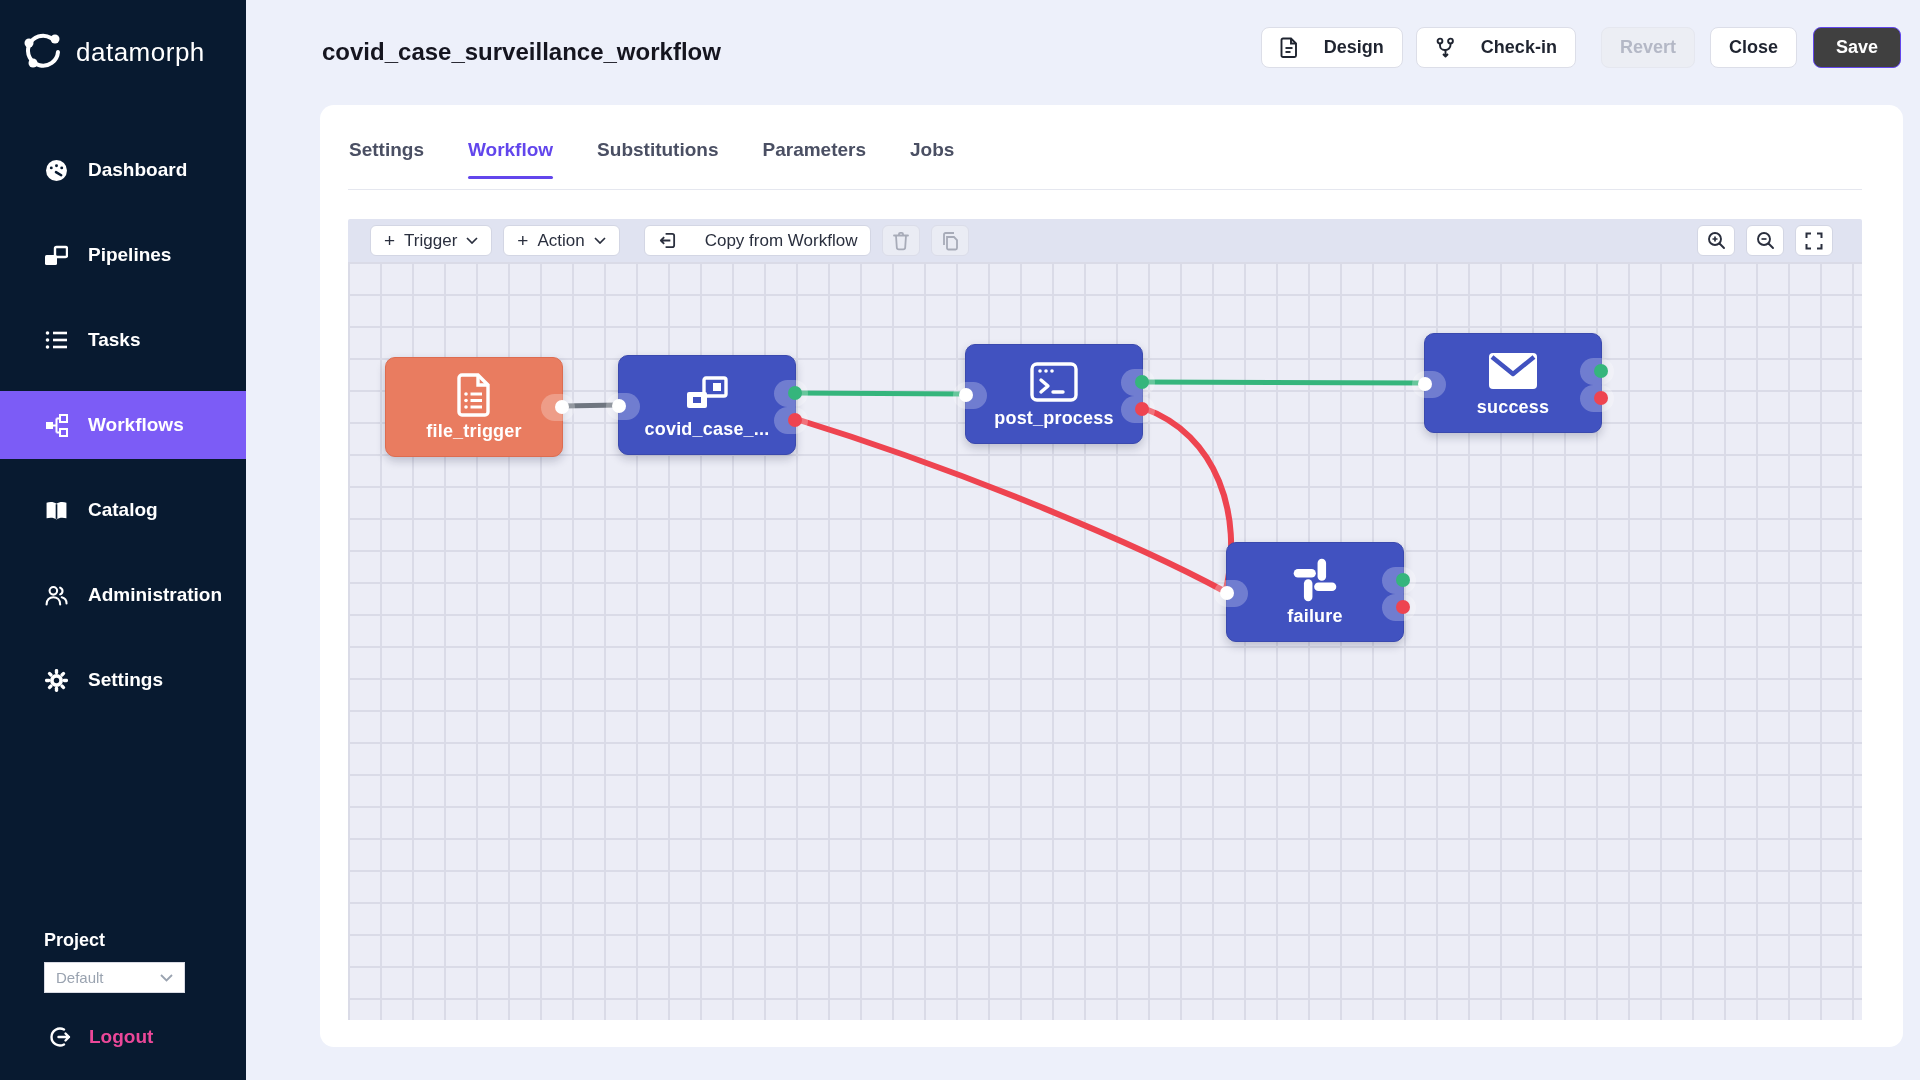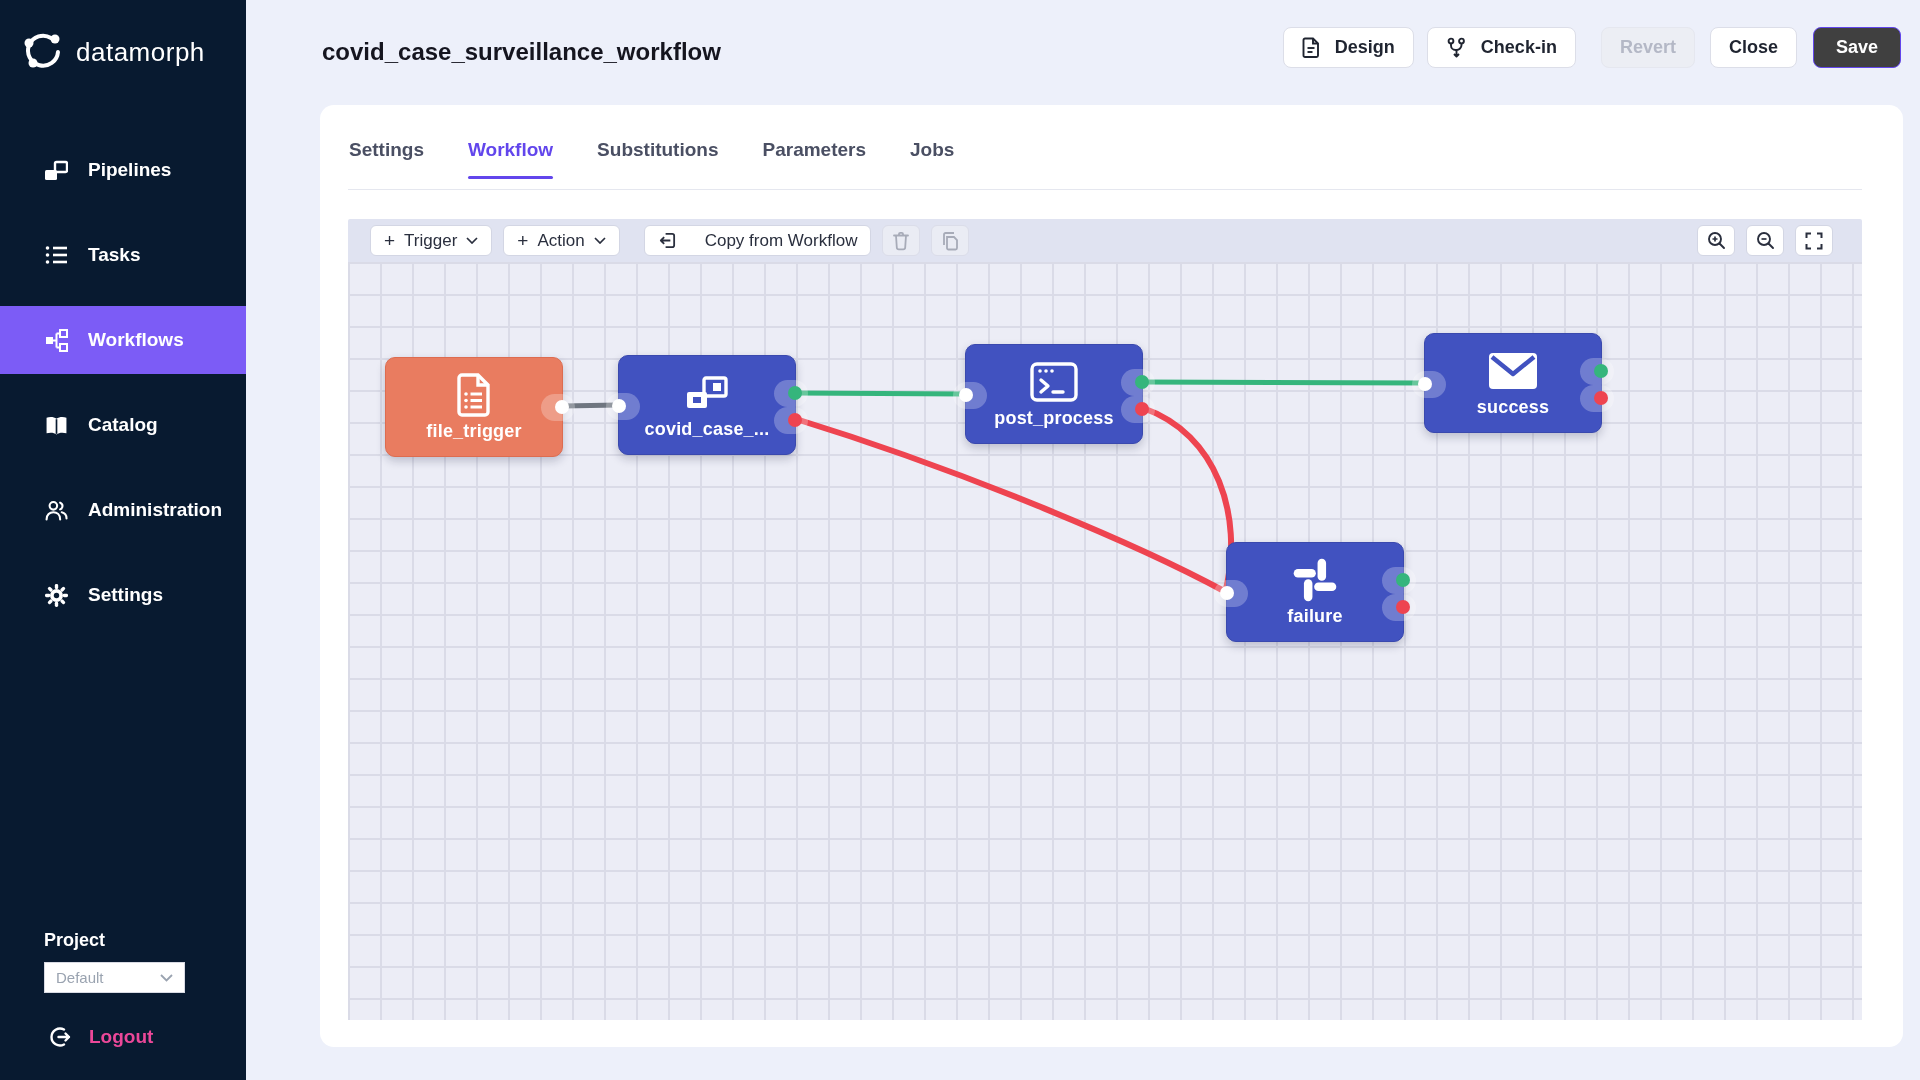--- a/index.html
+++ b/index.html
@@ -20,21 +20,21 @@
   .nav-item.active { background:#7c5cf6; }
   .nav-icon { width:24px; display:flex; justify-content:center; }
   .project-block { position:absolute; left:44px; top:930px; color:#fff; }
   .project-label { font-size:18px; font-weight:700; }
   .project-select { margin-top:11px; width:141px; height:31px; background:#fff; border:1px solid #d8dae3; border-radius:0; display:flex; align-items:center; justify-content:space-between; padding:0 11px; color:#9aa3b0; font-size:15px; cursor:pointer; }
   .logout { position:absolute; left:50px; top:1026px; display:flex; align-items:center; gap:17px; color:#ec4899; font-size:19px; font-weight:700; cursor:pointer; }
   
   .main { position:absolute; left:246px; top:0; width:1674px; height:1080px;margin-left:40px; }
   .page-title { position:absolute; left:36px; top:38px; font-size:24px; font-weight:700; color:#15151f; }
   .header-actions { position:absolute; top:27px; right:59px; display:flex; align-items:center; }
-  .btn { display:flex; align-items:center; gap:15px; padding:0 18px; height:41px; background:#fff; border:1px solid #dcdee8; border-radius:8px; font-size:18px; font-weight:600; color:#1f2430; cursor:pointer; }
+  .btn { display:flex; align-items:center; gap:26px; padding:0 18px; height:41px; background:#fff; border:1px solid #dcdee8; border-radius:8px; font-size:18px; font-weight:600; color:#1f2430; cursor:pointer; }
   .btn + .btn { margin-left:13px; }
   .btn.revert { margin-left:25px; background:#eceef4; color:#b4b8c6; border-color:#e5e7ef; cursor:default; }
   .btn.close { margin-left:15px; }
   .btn.primary { margin-left:16px; background:#404040; border-color:#6246ec; color:#fff; padding:0 22px; }
   
   .card { position:absolute; left:34px; top:105px; width:1583px; height:942px; background:#fff; border-radius:14px; }
   .tabs { position:absolute; left:29px; top:34px; display:flex; gap:44px; }
   .tab { font-size:19px; color:#4a4f63; font-weight:600; padding-bottom:17px; position:relative; cursor:pointer; }
   .tab.active { color:#6246ec; font-weight:700; }
   .tab.active::after { content:""; position:absolute; left:0; right:0; bottom:-1px; height:3px; background:#6246ec; border-radius:2px; }
@@ -98,20 +98,32 @@
         <circle cx="13" cy="33" r="4.5" fill="#fff"></circle>
         <circle cx="35" cy="9" r="4.5" fill="#fff"></circle>
       </svg>
     </span>
     <span class="logo-name">datamorph</span>
   </div>
 
   <nav class="nav">
     <div class="nav-item">
       <span class="nav-icon">
+        <svg width="23" height="23" viewBox="0 0 22 22">
+          <circle cx="11" cy="11" r="10" fill="#fff"></circle>
+          <circle cx="6" cy="8.5" r="1.4" fill="#081a30"></circle>
+          <circle cx="11" cy="6.5" r="1.4" fill="#081a30"></circle>
+          <circle cx="16" cy="8.5" r="1.4" fill="#081a30"></circle>
+          <path d="M10.5 12.5 L15.5 15.5" stroke="#081a30" stroke-width="2.4" stroke-linecap="round"></path>
+        </svg>
+      </span>
+      <span>Dashboard</span>
+    </div>
+    <div class="nav-item">
+      <span class="nav-icon">
         <svg width="24" height="23" viewBox="0 0 24 23">
           <rect x="1" y="11" width="12" height="10" rx="1.5" fill="#fff"></rect>
           <rect x="11" y="3" width="12" height="10" rx="1.5" fill="none" stroke="#fff" stroke-width="2.4"></rect>
         </svg>
       </span>
       <span>Pipelines</span>
     </div>
     <div class="nav-item">
       <span class="nav-icon">
         <svg width="23" height="22" viewBox="0 0 23 22">

